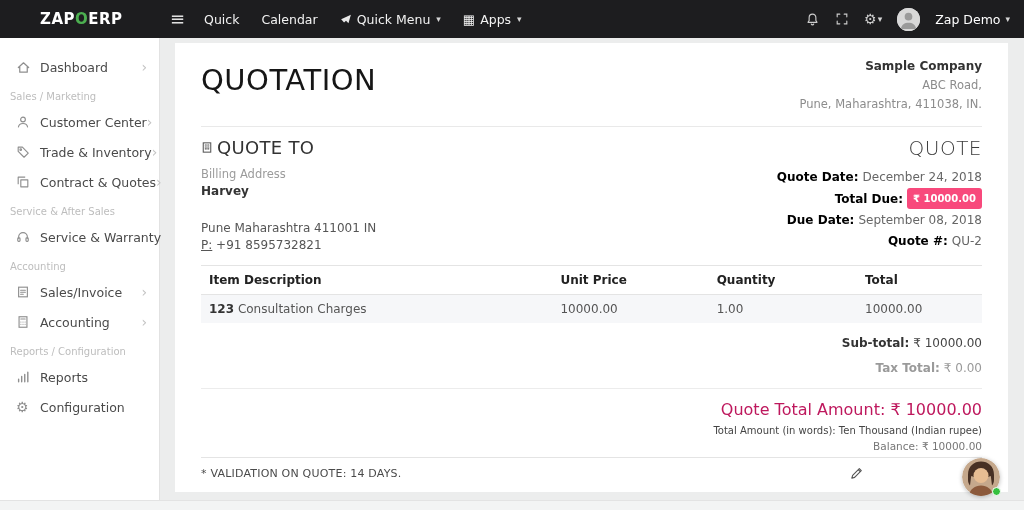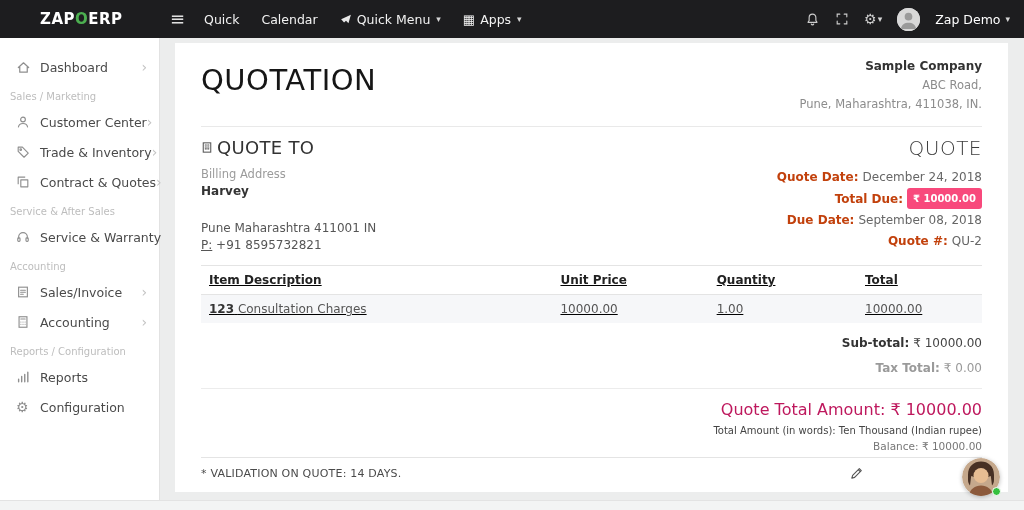--- a/index.html
+++ b/index.html
@@ -64,25 +64,25 @@
   .bld-ic{color:#555;display:flex;}
   .qt-right{font-size:20px;color:#3c3c3c;font-weight:300;letter-spacing:.5px;}
 
   .info-row{display:flex;justify-content:space-between;margin-top:7px;}
   .bill-label{font-size:11.5px;color:#9b9b9b;}
   .bill-name{font-size:12px;font-weight:bold;color:#333;margin-top:3px;}
   .bill-addr{font-size:12px;color:#555;margin-top:23px;}
   .bill-phone{font-size:12px;color:#555;margin-top:3px;}
   .p-abbr{text-decoration:underline;}
   .meta-block{text-align:right;font-size:12px;line-height:1.75;color:#666;}
-  .meta-label{font-weight:bold;color:#c2410c;margin-right:4px;text-align:center;}
+  .meta-label{font-weight:bold;color:#000000;margin-right:4px;text-align:center;}
   .badge{display:inline-block;background:var(--badge-bg,#f8497c);color:#fff;font-size:10px;
          font-weight:bold;padding:2px 6px;border-radius:3px;vertical-align:1px;}
 
-  .items{width:100%;border-collapse:collapse;margin-top:13px;text-decoration:underline;}
+  .items{width:100%;border-collapse:collapse;margin-top:13px;}
   .items th{text-align:left;font-size:12px;color:#222;padding:7px 8px;font-weight:bold;
             border-top:1px solid #e4e4e4;border-bottom:1px solid #e4e4e4;}
   .items td{font-size:12px;color:#555;padding:7px 8px;background:#f6f7f9;}
   .code{font-weight:bold;color:#333;}
 
   .totals{text-align:right;font-size:12px;margin-top:8px;line-height:2.05;}
   .t-label{font-weight:bold;color:#333;margin-right:4px;}
   .tot-val{color:#444;}
   .tax, .tax .t-label{color:#9a9a9a;}
 

